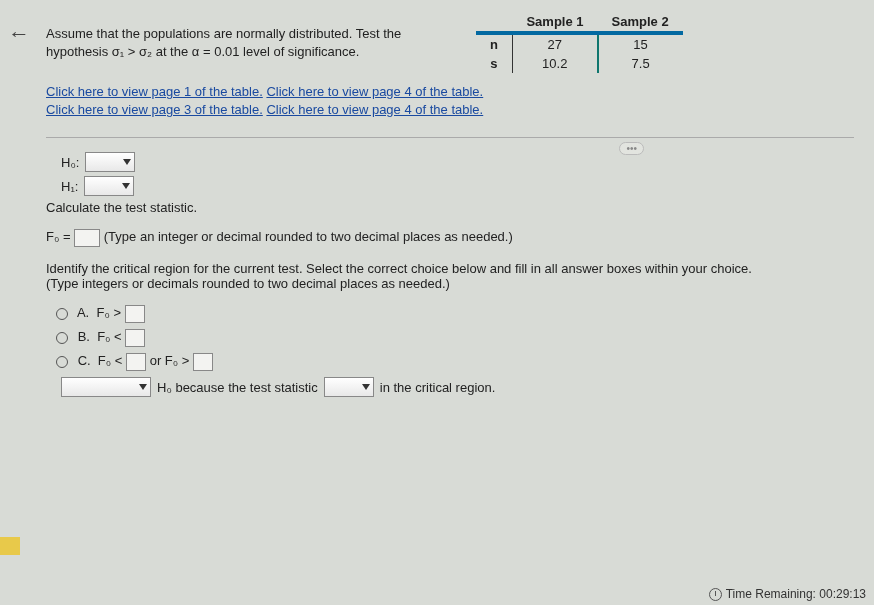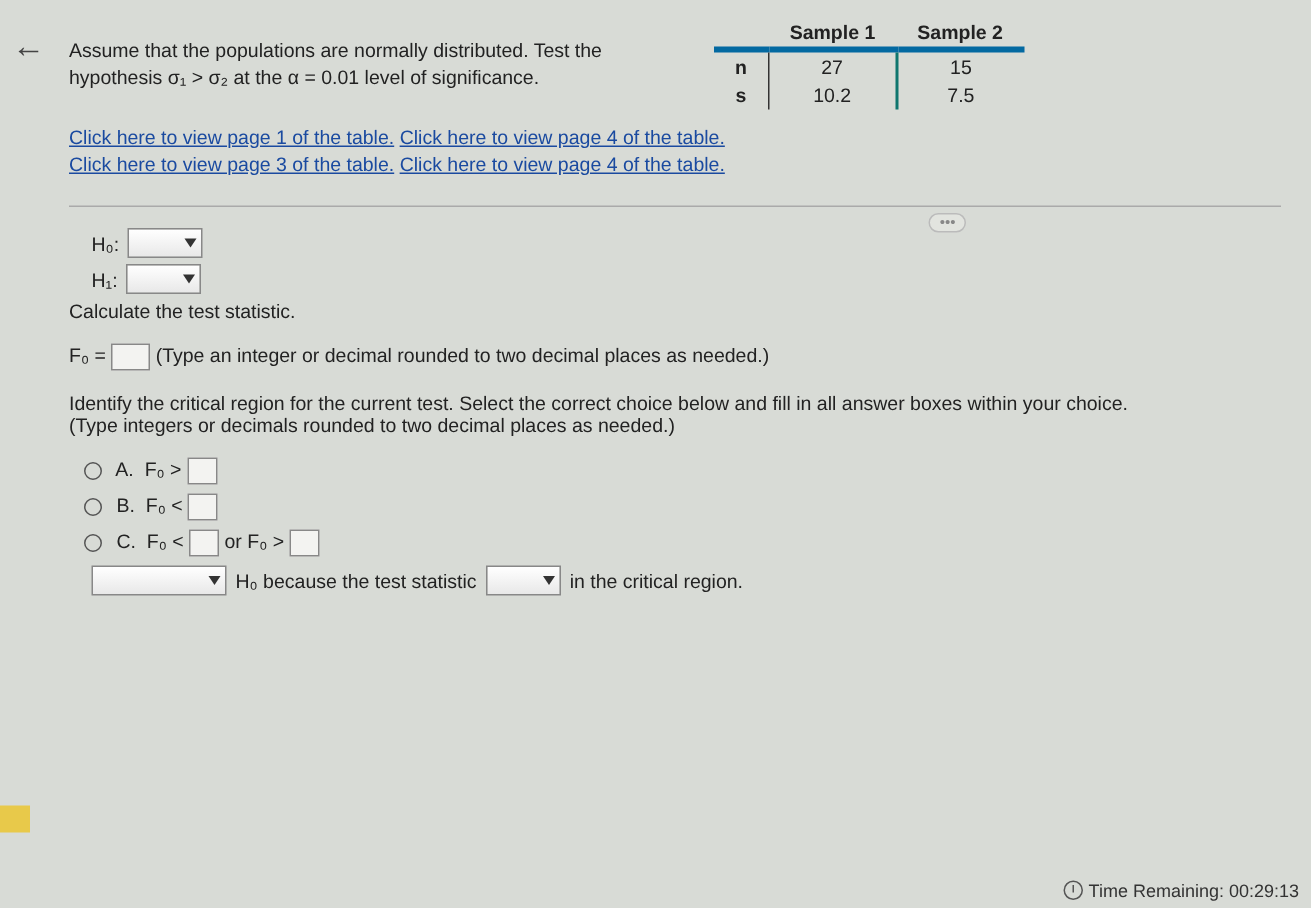--- a/index.html
+++ b/index.html
@@ -20,21 +20,21 @@
 .pill{position:absolute;right:230px;top:142px;font-size:10px;color:#888;border:1px solid #bbb;border-radius:8px;padding:0 6px;background:#e2e4df}
 .sec{margin-bottom:14px}
 .hyp{display:flex;align-items:center;gap:6px;margin:4px 15px}
 .sel{width:50px;height:20px;border:1px solid #888;background:linear-gradient(#fff,#e8e8e8);display:inline-flex;align-items:center;justify-content:flex-end;padding-right:3px;cursor:pointer}
 .sel.wide{width:90px}
 .sel .tri{width:0;height:0;border-left:4px solid transparent;border-right:4px solid transparent;border-top:6px solid #333}
 .box{display:inline-block;width:20px;height:18px;border:1px solid #888;background:#f3f3f1;vertical-align:middle}
 .box.sm{width:26px}
 .opt{margin:6px 0 6px 10px}
 .radio{display:inline-block;width:12px;height:12px;border:1px solid #555;border-radius:50%;margin-right:6px;vertical-align:middle;cursor:pointer}
-.timer{position:absolute;right:8px;bottom:4px;font-size:12px;color:#333;display:flex;align-items:flex-start;gap:4px}
+.timer{position:absolute;right:8px;bottom:4px;font-size:12px;color:#333;display:flex;align-items:flex-end;gap:4px}
 .clock{display:inline-block;width:13px;height:13px;border:1px solid #555;border-radius:50%;position:relative}
 .clock:after{content:"";position:absolute;width:1px;height:5px;background:#555;left:5px;top:2px}
 .yellow{position:absolute;left:0;bottom:50px;width:20px;height:18px;background:#e8c94a}
 </style>
 </head>
 <body>
 
 <div class="back">←</div>
 <div class="yellow"></div>
 

